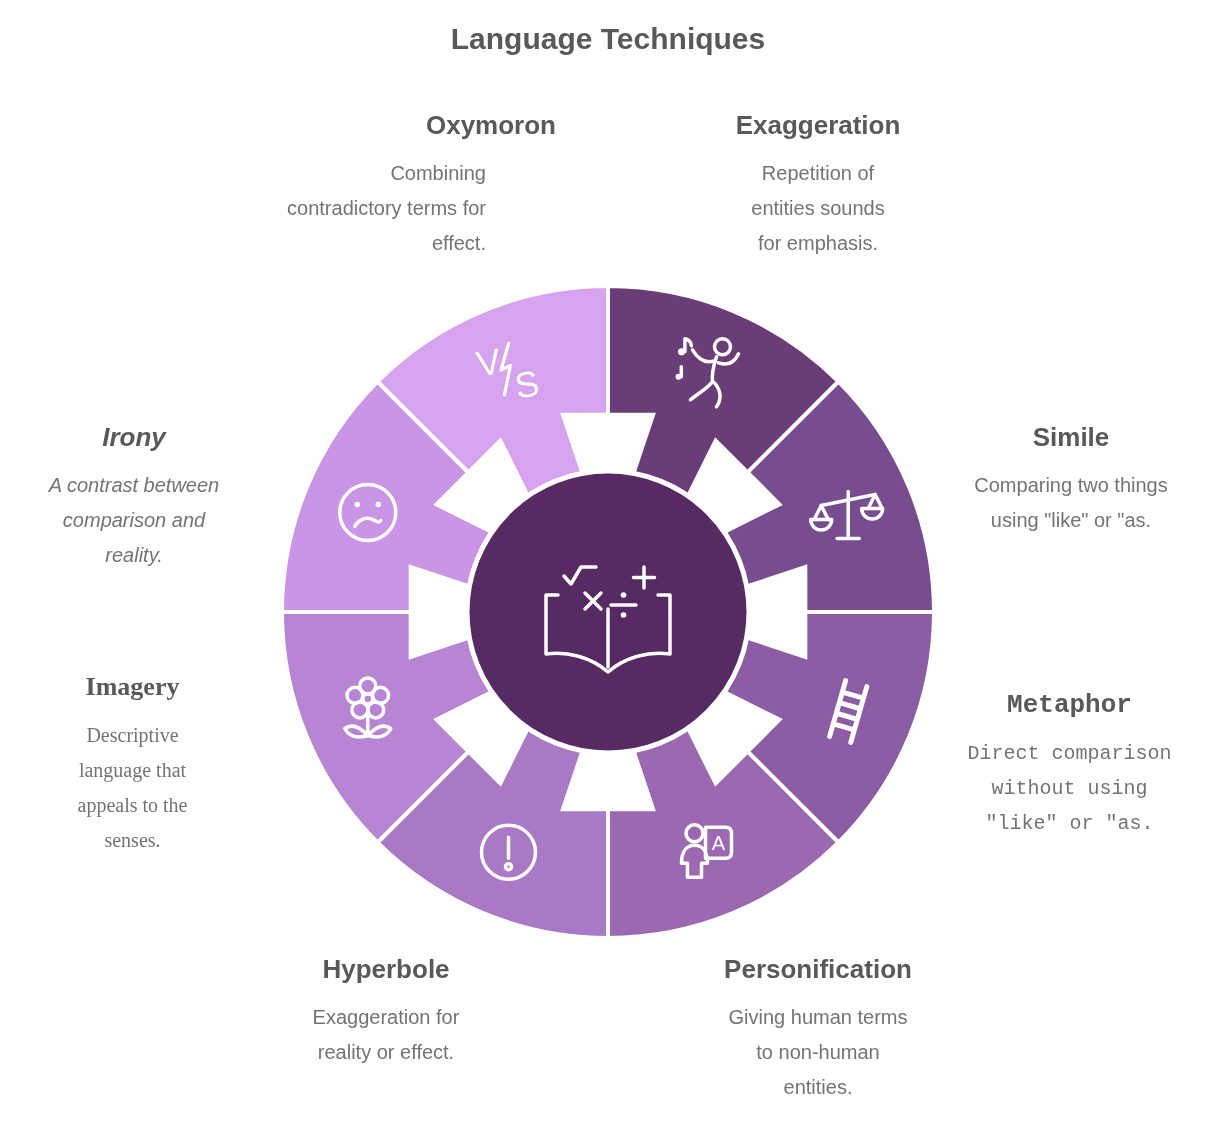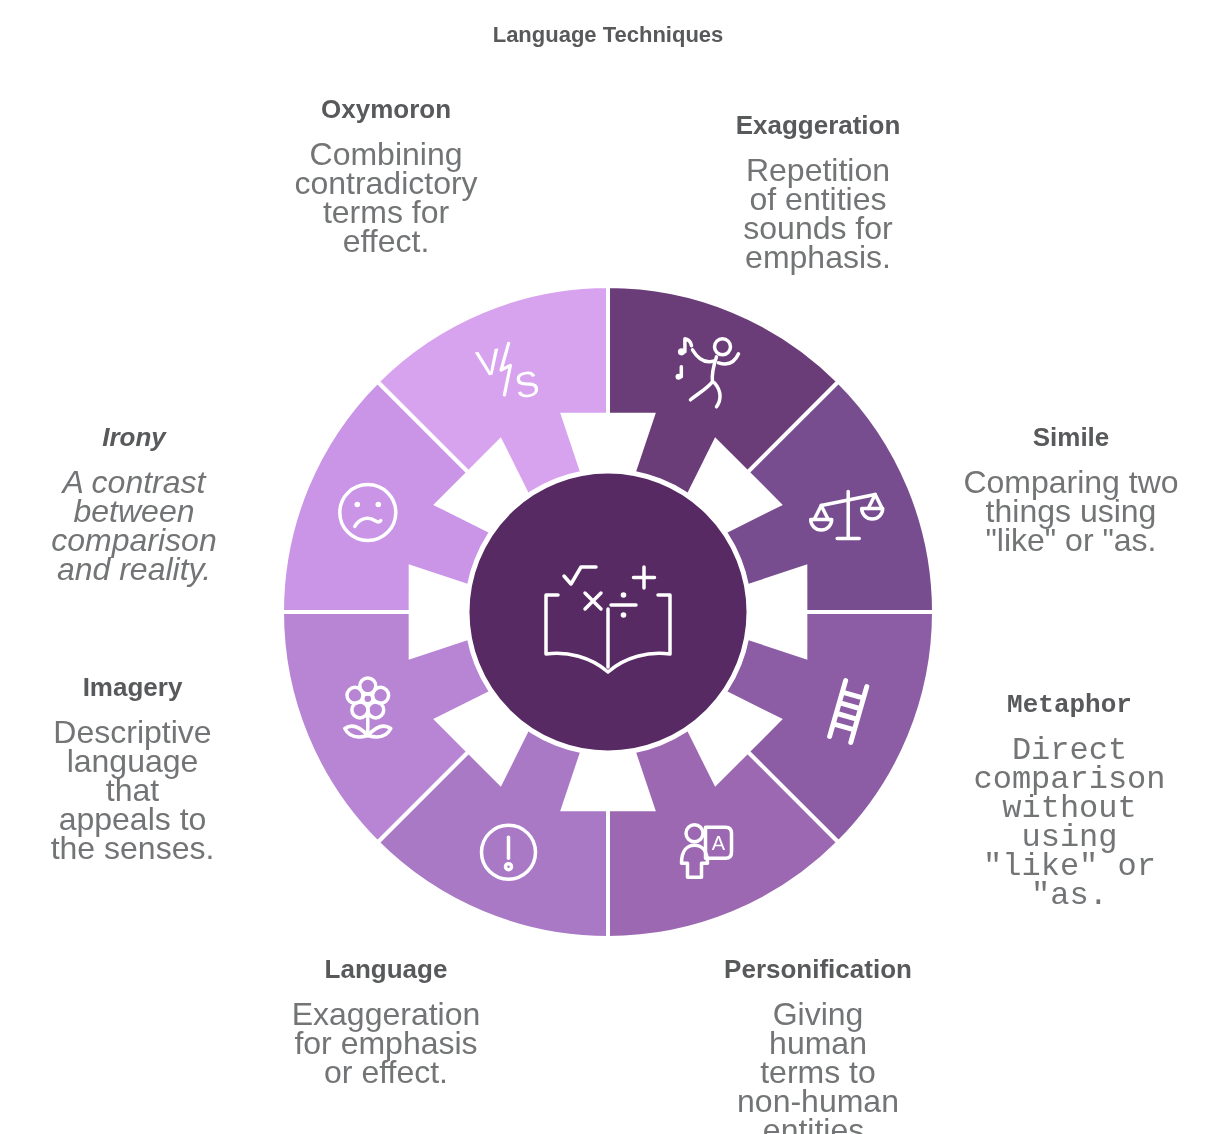--- a/index.html
+++ b/index.html
@@ -6,31 +6,31 @@
   .stage{
     position:relative;
     width:1224px;height:1134px;
     background:#ffffff;
     font-family:"Liberation Sans", sans-serif;
     overflow:hidden;
   }
   #wheel-svg{position:absolute;left:0;top:0;}
   .title{
     position:absolute;left:308px;top:22px;width:600px;
-    text-align:center;font-size:22px;font-weight:bold;
+    text-align:center;font-size:30px;font-weight:bold;
     color:var(--heading-color,#58595b);
   }
   .label-block{position:absolute;text-align:center;}
   .seg-heading{
     font-size:26px;font-weight:bold;line-height:30px;
     white-space:nowrap;margin:0 -70px 16px -70px;
     color:var(--heading-color,#58595b);
   }
   .seg-desc{
-    font-size:32px;line-height:29px;
+    font-size:20px;line-height:35px;
     color:var(--body-color,#727476);
   }
 </style>
 </head>
 <body>
 
 <div class="stage">
 
   <svg id="wheel-svg" width="1224" height="1134" viewBox="0 0 1224 1134">
       <path d="M 608 286 A 326 326 0 0 1 838.52 381.48 L 706.99 513.01 A 140 140 0 0 0 608 472 Z" fill="#6a3d79" stroke="#ffffff" stroke-width="4"></path>
@@ -118,53 +118,53 @@
     <path d="M3,-7 H28"></path>
     <circle cx="15.5" cy="-17" r="2.8" fill="#ffffff" stroke="none"></circle>
     <circle cx="15.5" cy="3" r="2.8" fill="#ffffff" stroke="none"></circle>
     <path d="M-50,-17 L-62,-17 L-62,42 C-41,39 -17,45 0,60 C17,45 41,39 62,42 L62,-17 L50,-17"></path>
     <path d="M0,-3 V55"></path>
       </g>
     </svg>
 
   <div class="title">Language Techniques</div>
 
-  <div class="label-block" style="left:286px;top:94px;width:200px;">
+  <div class="label-block" style="left:286px;top:110px;width:200px;text-align:right;">
     <div class="seg-heading">Oxymoron</div>
     <div class="seg-desc">Combining contradictory terms for effect.</div>
   </div>
 
   <div class="label-block" style="left:738px;top:110px;width:160px;">
     <div class="seg-heading">Exaggeration</div>
     <div class="seg-desc">Repetition of entities sounds for emphasis.</div>
   </div>
 
   <div class="label-block" style="left:44px;top:422px;width:180px;font-style:italic;">
     <div class="seg-heading">Irony</div>
     <div class="seg-desc">A contrast between comparison and reality.</div>
   </div>
 
   <div class="label-block" style="left:961px;top:422px;width:220px;">
     <div class="seg-heading">Simile</div>
     <div class="seg-desc">Comparing two things using "like" or "as.</div>
   </div>
 
-  <div class="label-block" style="left:50px;top:672px;width:165px;">
+  <div class="label-block" style="left:50px;top:672px;width:165px;font-family:Liberation Serif, serif;">
     <div class="seg-heading">Imagery</div>
     <div class="seg-desc">Descriptive language that appeals to the senses.</div>
   </div>
 
   <div class="label-block" style="left:957px;top:690px;width:225px;font-family:Liberation Mono, monospace;">
     <div class="seg-heading">Metaphor</div>
     <div class="seg-desc">Direct comparison without using "like" or "as.</div>
   </div>
 
   <div class="label-block" style="left:286px;top:954px;width:200px;">
-    <div class="seg-heading">Language</div>
-    <div class="seg-desc">Exaggeration for emphasis or effect.</div>
+    <div class="seg-heading">Hyperbole</div>
+    <div class="seg-desc">Exaggeration for reality or effect.</div>
   </div>
 
   <div class="label-block" style="left:728px;top:954px;width:180px;text-align:center;">
     <div class="seg-heading">Personification</div>
     <div class="seg-desc">Giving human terms to non-human entities.</div>
   </div>
 
 </div>
 
 </body></html>

